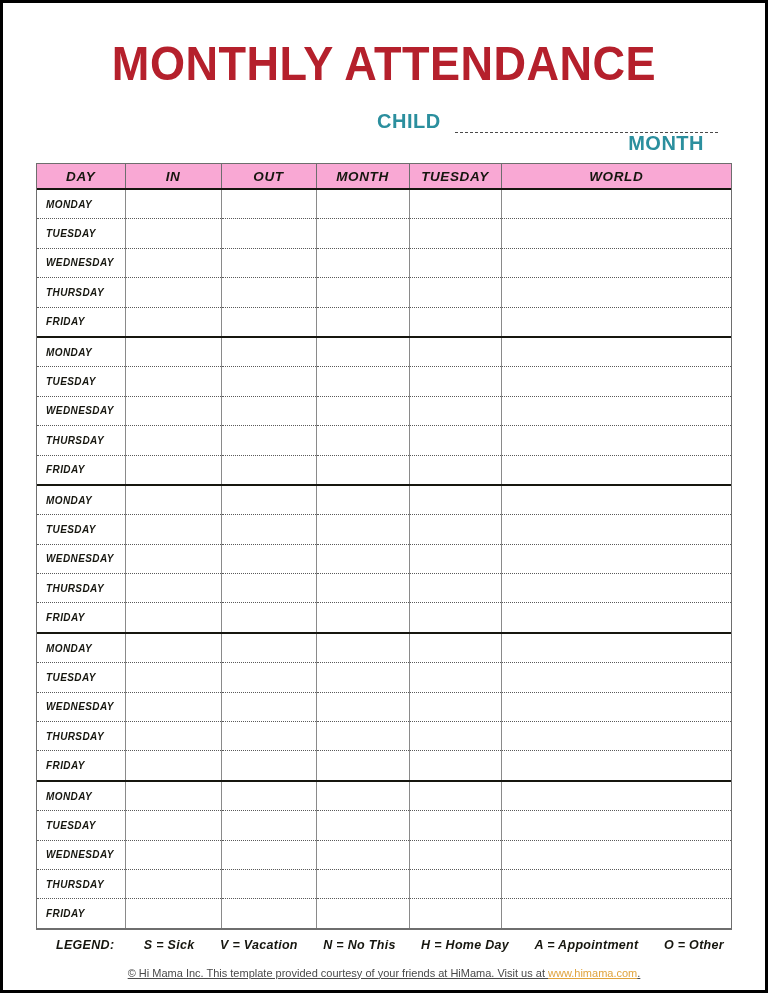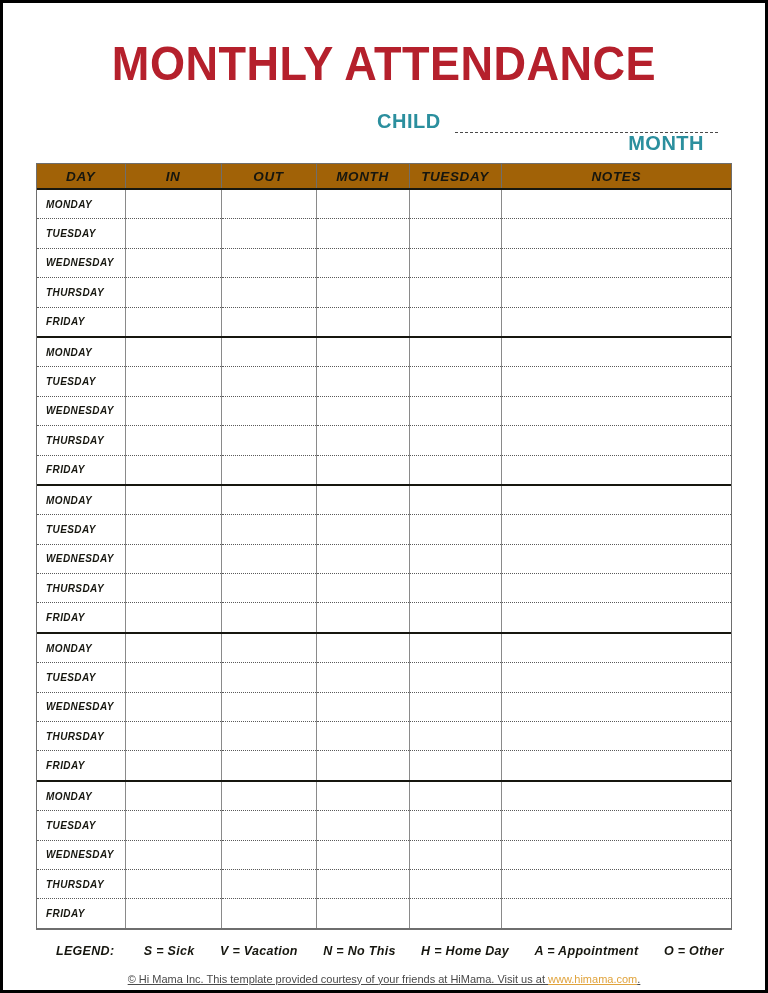--- a/index.html
+++ b/index.html
@@ -174,21 +174,21 @@
     width: 100%;
     border-collapse: collapse;
     table-layout: fixed;
   }
   table.sheet th,
   table.sheet td {
     padding: 0;
     margin: 0;
   }
   table.sheet th {
-    background: #a16207;
+    background: #f9a8d4;
     height: 24px;
     color: #16160f;
     font-family: "Liberation Sans Narrow", "Liberation Sans", sans-serif;
     font-weight: bold;
     font-style: italic;
     font-size: 13.5px;
     letter-spacing: 0.6px;
     text-align: center;
     border-right: 1px solid #6e6e6e;
     border-bottom: 2px solid #16160f;
@@ -225,21 +225,21 @@
   
   col.c-day      { width: 88px; }
   col.c-in       { width: 96px; }
   col.c-out      { width: 95px; }
   col.c-absent   { width: 93px; }
   col.c-duration { width: 92px; }
   col.c-notes    { width: auto; }
 
   
   .legend {
-    margin: 6px 33px;
+    margin: 0 33px;
     height: 30px;
     display: flex;
     align-items: center;
     justify-content: space-between;
     padding: 0 8px 0 20px;
     box-sizing: border-box;
     color: #16160f;
     font-family: "Liberation Sans Narrow", "Liberation Sans", sans-serif;
     font-weight: bold;
     font-style: italic;
@@ -298,21 +298,21 @@
           <col class="c-duration">
           <col class="c-notes">
       </colgroup>
       <thead>
         <tr>
           <th>DAY</th>
           <th>IN</th>
           <th>OUT</th>
           <th>MONTH</th>
           <th>TUESDAY</th>
-          <th>NOTES</th>
+          <th>WORLD</th>
         </tr>
       </thead>
       <tbody id="sheet-body">
           <tr>
             <td class="day-cell">MONDAY</td>
             <td></td>
             <td></td>
             <td></td>
             <td></td>
             <td></td>

